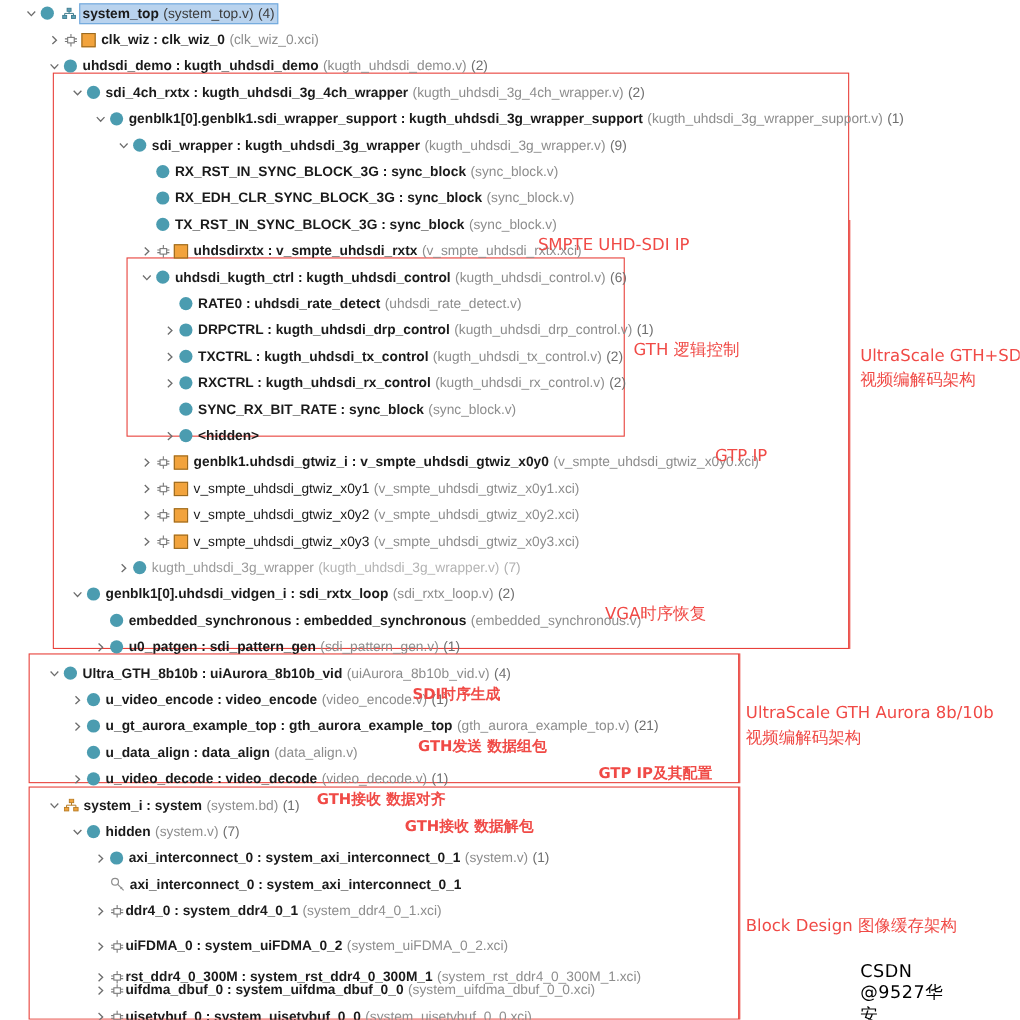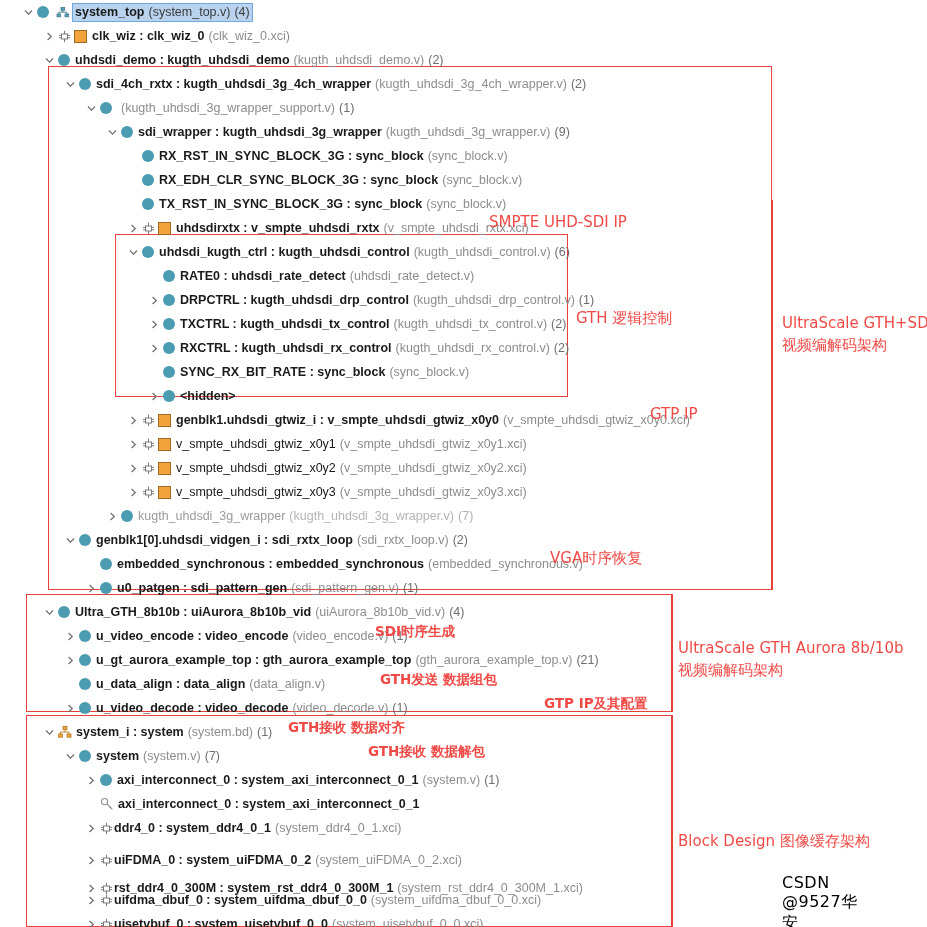--- a/index.html
+++ b/index.html
@@ -190,20 +190,21 @@
         <span class="sub">(kugth_uhdsdi_3g_4ch_wrapper.v)</span>
         <span class="cnt">(2)</span>
       </div>
       <div class="row" style="top: 96px; left: 85px;">
         <span class="twisty">
           <svg width="9" height="9" viewBox="0 0 9 9">
             <path d="M1 2.5 L4.5 6.2 L8 2.5" fill="none" stroke="#6d6d6d" stroke-width="1.2"></path>
           </svg>
         </span>
         <span class="ico-circle"></span>
+        <span class="lbl">genblk1[0].genblk1.sdi_wrapper_support : kugth_uhdsdi_3g_wrapper_support</span>
         <span class="sub">(kugth_uhdsdi_3g_wrapper_support.v)</span>
         <span class="cnt">(1)</span>
       </div>
       <div class="row" style="top: 120px; left: 106px;">
         <span class="twisty">
           <svg width="9" height="9" viewBox="0 0 9 9">
             <path d="M1 2.5 L4.5 6.2 L8 2.5" fill="none" stroke="#6d6d6d" stroke-width="1.2"></path>
           </svg>
         </span>
         <span class="ico-circle"></span>
@@ -509,21 +510,21 @@
         <span class="sub">(system.bd)</span>
         <span class="cnt">(1)</span>
       </div>
       <div class="row" style="top: 744px; left: 64px;">
         <span class="twisty">
           <svg width="9" height="9" viewBox="0 0 9 9">
             <path d="M1 2.5 L4.5 6.2 L8 2.5" fill="none" stroke="#6d6d6d" stroke-width="1.2"></path>
           </svg>
         </span>
         <span class="ico-circle"></span>
-        <span class="lbl">system</span>
+        <span class="lbl">hidden</span>
         <span class="sub">(system.v)</span>
         <span class="cnt">(7)</span>
       </div>
       <div class="row" style="top: 768px; left: 85px;">
         <span class="twisty">
           <svg width="9" height="9" viewBox="0 0 9 9">
             <path d="M2.6 1 L6.3 4.5 L2.6 8" fill="none" stroke="#6d6d6d" stroke-width="1.2"></path>
           </svg>
         </span>
         <span class="ico-circle"></span>

